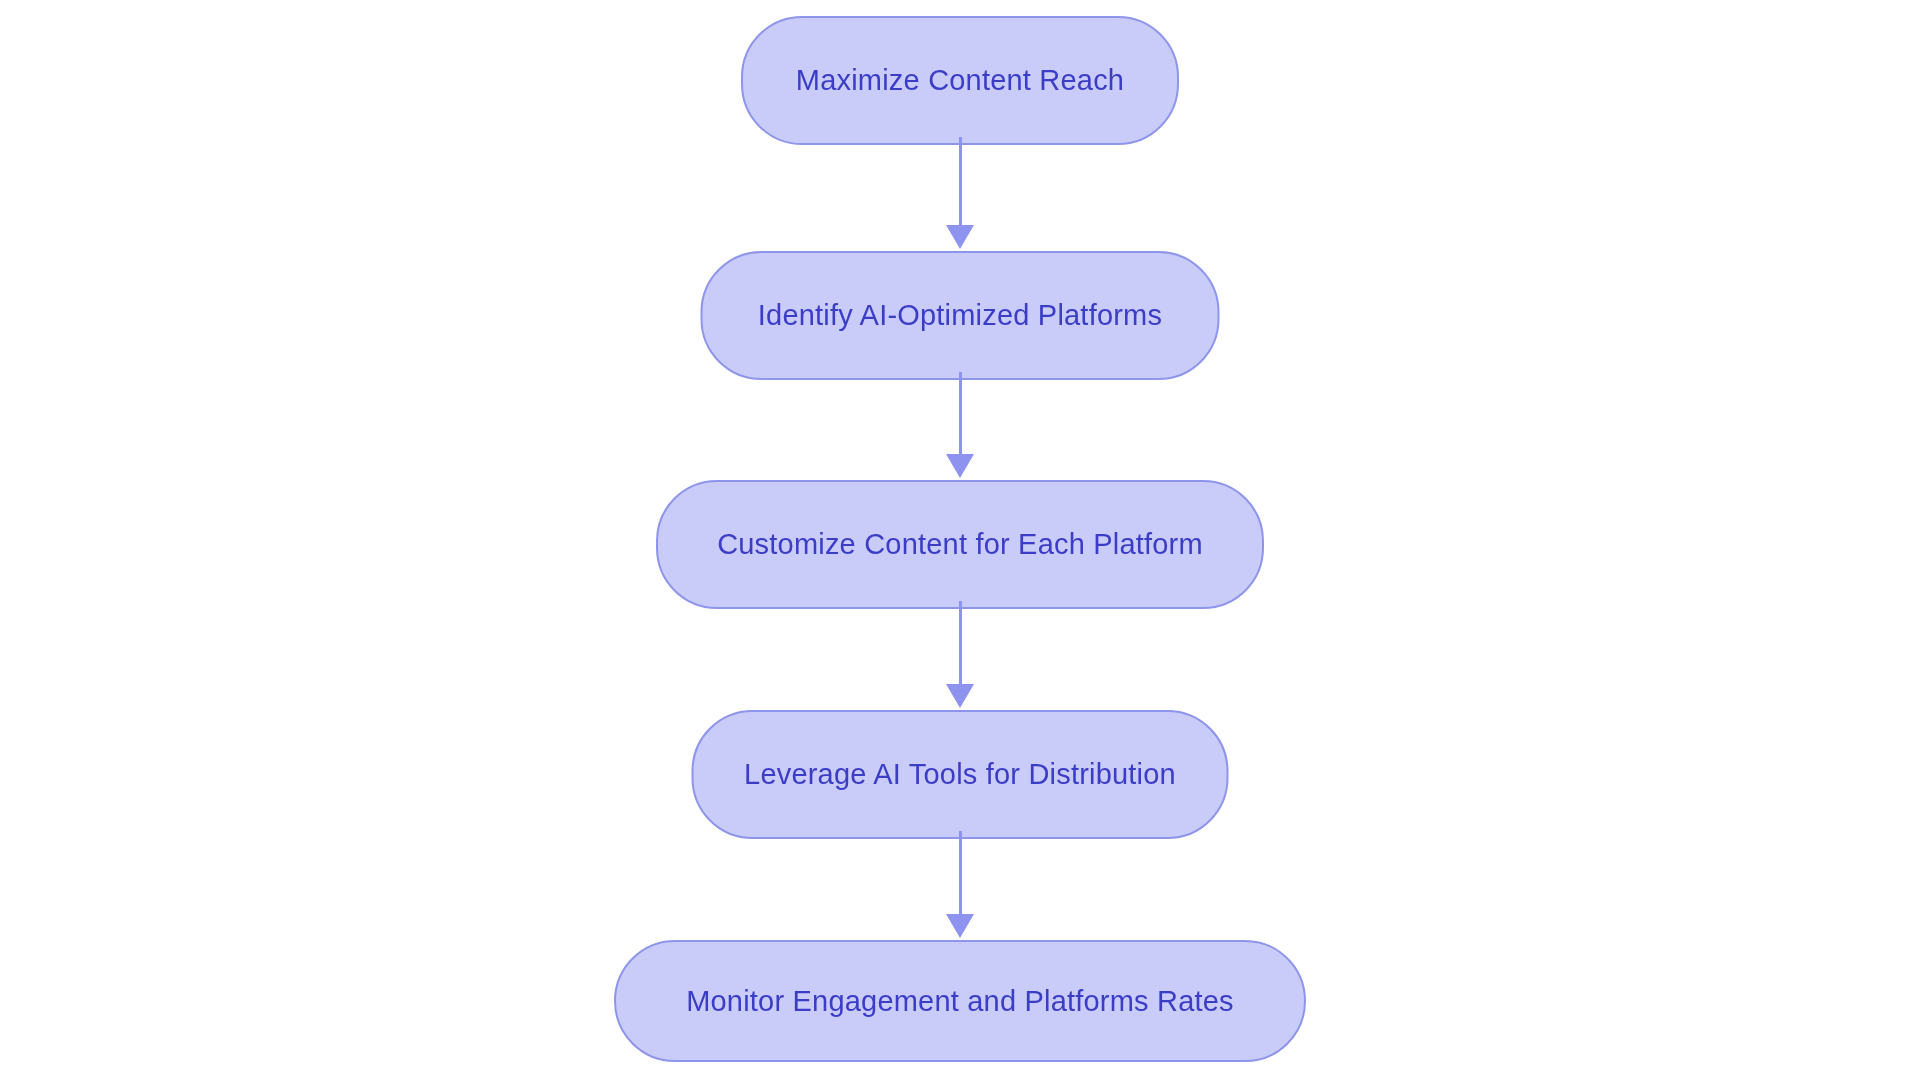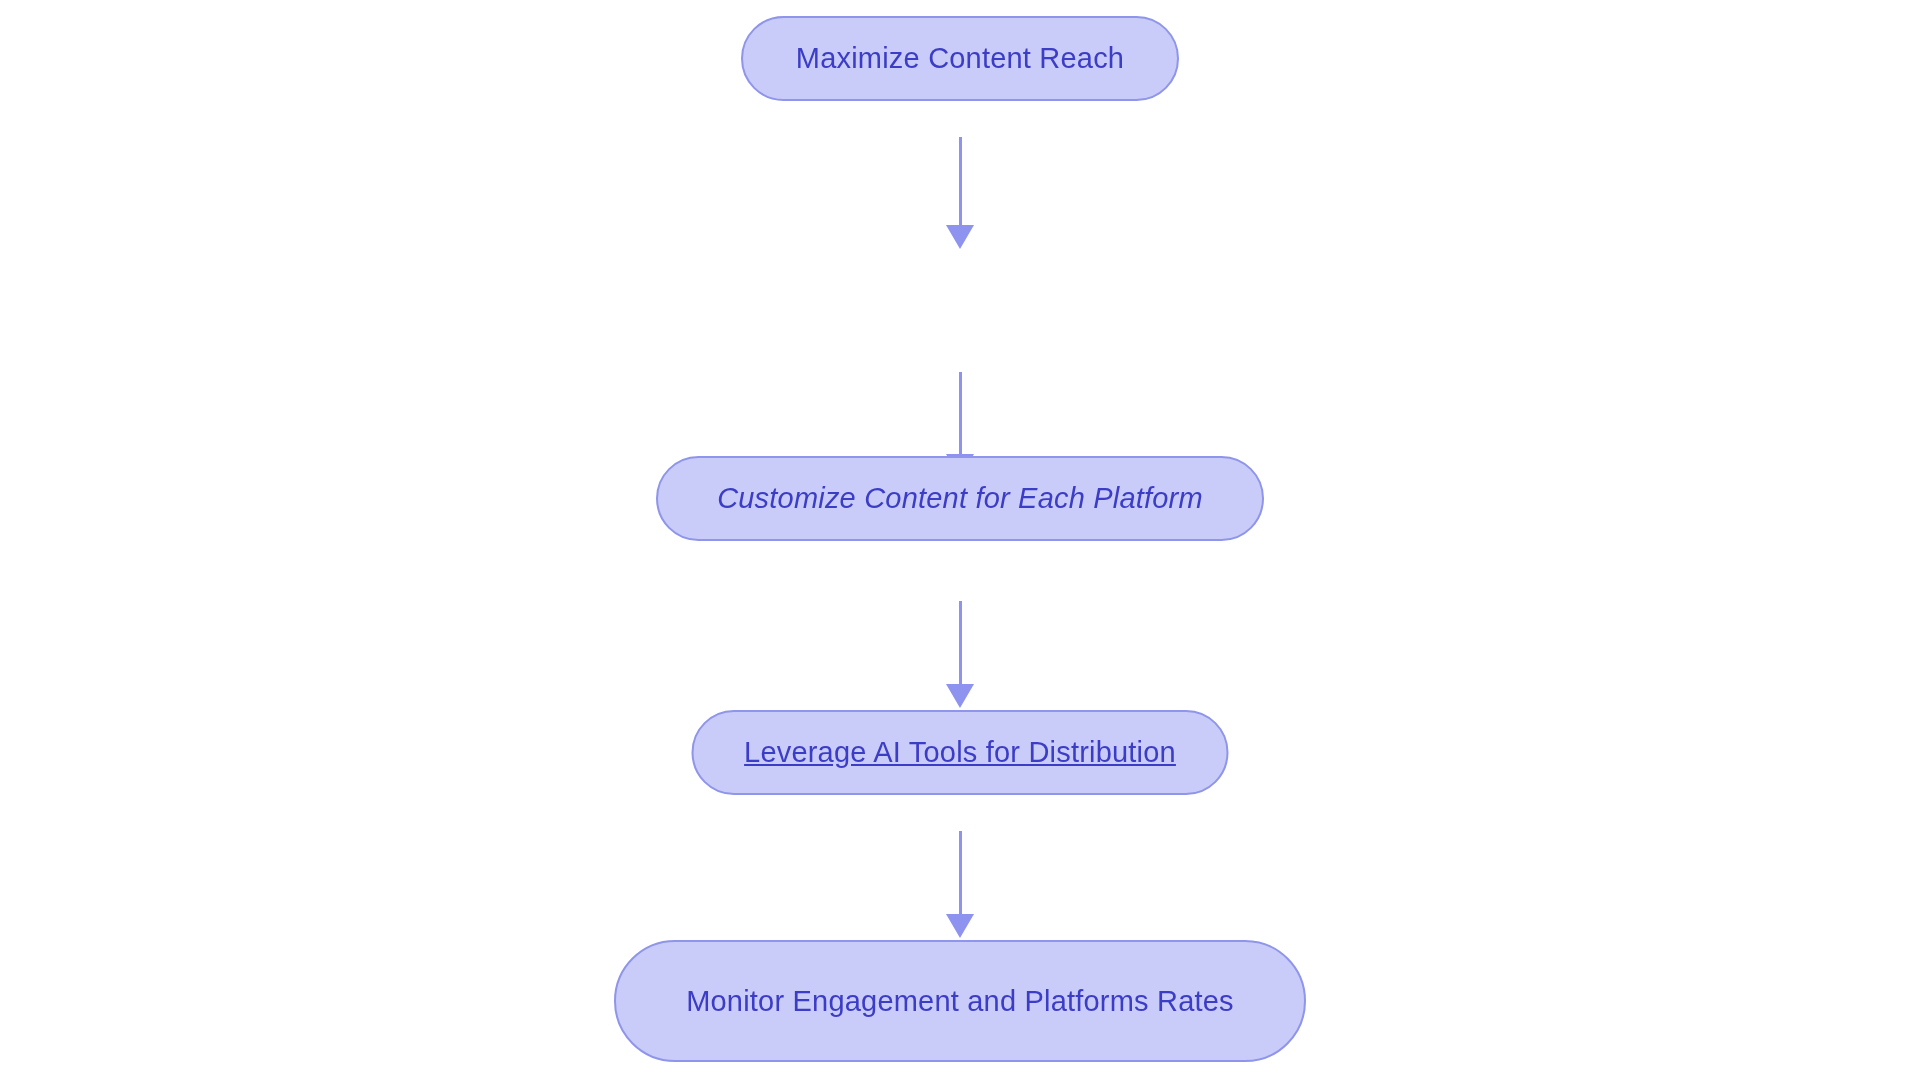--- a/index.html
+++ b/index.html
@@ -18,37 +18,37 @@
   }
   .canvas {
     position: relative;
     width: 1920px; height: 1083px;
     background: var(--bg);
   }
   .flow-node {
     position: absolute;
     left: 50%;
     transform: translateX(-50%);
-    height: 85px;
+    height: 129px;
     background: var(--node-fill);
     border: 2px solid var(--node-border);
     border-radius: 61px;
     display: flex;
     align-items: center;
     justify-content: center;
     color: var(--node-text);
     font-size: 29px;
     font-weight: 400;
     letter-spacing: 0.2px;
     white-space: nowrap;
   }
   .node-1 { top: 16px;  width: 438px; }
   .node-2 { top: 251px; width: 519px; }
-  .node-3 { top: 456px; width: 608px; font-style: italic; }
-  .node-4 { top: 710px; width: 537px; text-decoration: underline; }
+  .node-3 { top: 480px; width: 608px; }
+  .node-4 { top: 710px; width: 537px; }
   .node-5 { top: 940px; width: 692px; height: 122px; }
 
   .flow-arrow {
     position: absolute;
     left: 50%;
     transform: translateX(-50%);
     display: flex;
     flex-direction: column;
     align-items: center;
   }
@@ -76,20 +76,23 @@
 
   <div class="flow-node node-1">
     <span>Maximize Content Reach</span>
   </div>
 
   <div class="flow-arrow arrow-1">
     <div class="arrow-line"></div>
     <div class="arrow-head"></div>
   </div>
 
+  <div class="flow-node node-2">
+    <span>Identify AI-Optimized Platforms</span>
+  </div>
 
   <div class="flow-arrow arrow-2">
     <div class="arrow-line"></div>
     <div class="arrow-head"></div>
   </div>
 
   <div class="flow-node node-3">
     <span>Customize Content for Each Platform</span>
   </div>
 

